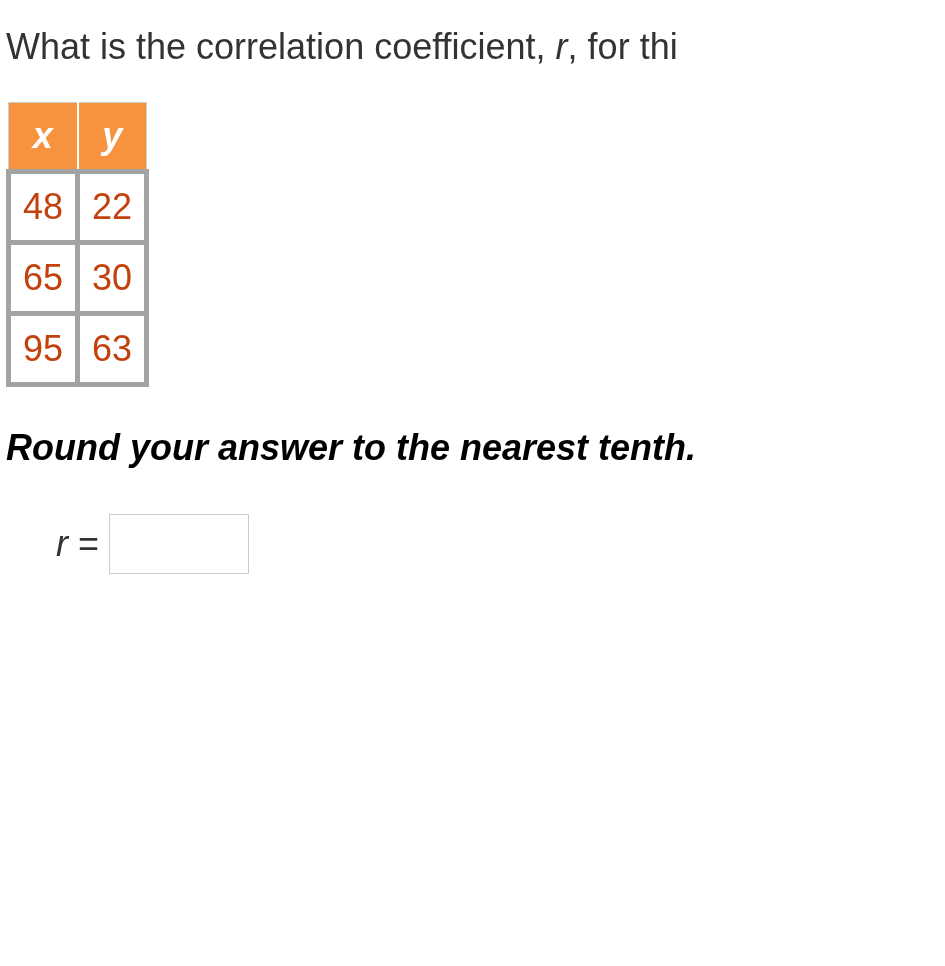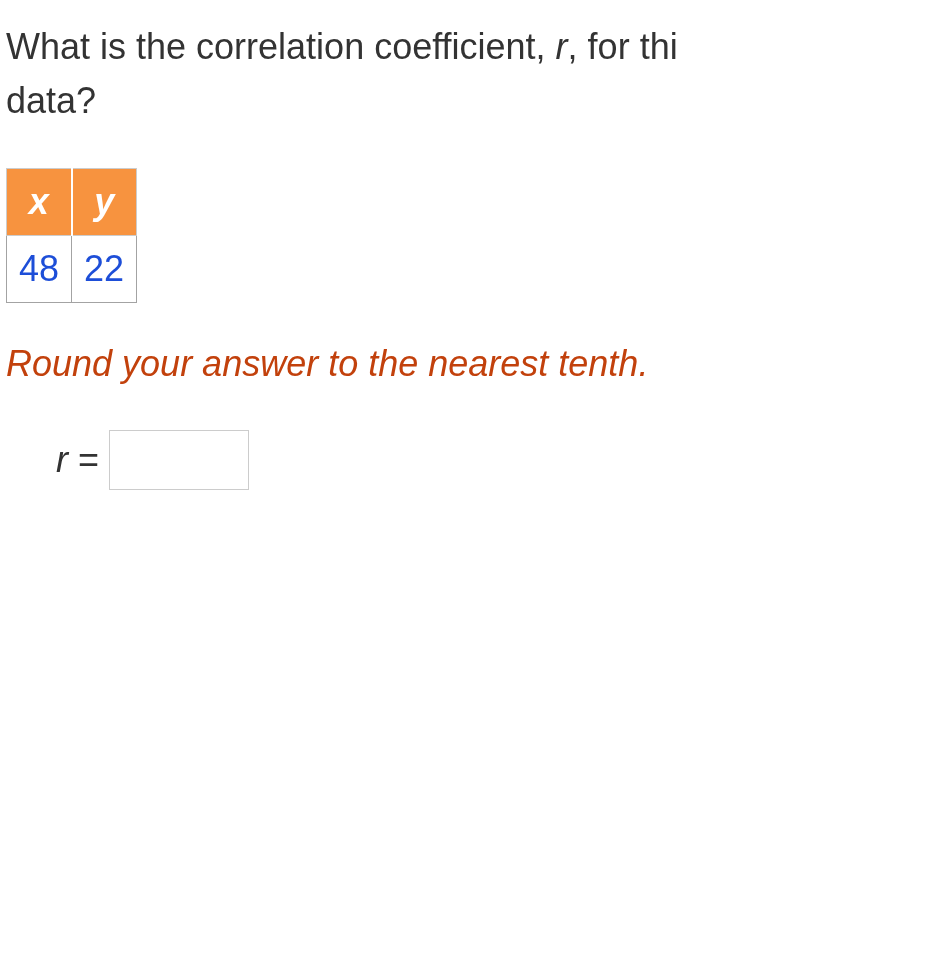--- a/index.html
+++ b/index.html
@@ -10,21 +10,21 @@
     body {
       font-family: Verdana, Geneva, sans-serif;
       font-size: 36px;
       color: #333;
       padding: 20px 0 20px 6px;
       width: 945px;
       background: #fff;
     }
     .question-text {
       line-height: 1.5;
-      margin-bottom: 40px;
+      margin-bottom: 28px;
       color: #333;
     }
     .question-text .var-r {
       font-style: italic;
     }
     table.data-table {
       border-collapse: collapse;
       margin-bottom: 40px;
     }
     table.data-table th {
@@ -35,30 +35,31 @@
       padding: 12px 18px;
       border: 1px solid #ccc;
       border-right: 2px solid #fff;
       text-align: center;
       font-size: 36px;
     }
     table.data-table th:last-child {
       border-right: 1px solid #ccc;
     }
     table.data-table td {
-      border: 1px solid #a3a3a3;
+      border: 5px solid #a3a3a3;
       padding: 12px 12px;
       text-align: right;
       font-size: 36px;
-      color: #1d4ed8;
+      color: #c2410c;
     }
     .instruction {
       font-style: italic;
       margin-bottom: 45px;
-      color: #c2410c;
+      color: #000000;
+      font-weight: bold;
     }
     .answer-row {
       display: flex;
       align-items: center;
       padding-left: 50px;
     }
     .answer-label {
       font-style: italic;
       font-size: 36px;
       margin-right: 10px;
@@ -69,35 +70,42 @@
       border: 1px solid #ccc;
       font-size: 32px;
       padding: 4px 8px;
     }
   </style>
 </head>
 <body>
 
 <div class="question-text">
   <span>What is the correlation coefficient, </span><span class="var-r">r</span><span>, for thi</span><br>
-  <span>data?</span>
 </div>
 
 <table class="data-table">
   <thead>
     <tr>
       <th>x</th>
       <th>y</th>
     </tr>
   </thead>
   <tbody>
     <tr>
       <td>48</td>
       <td>22</td>
     </tr>
+    <tr>
+      <td>65</td>
+      <td>30</td>
+    </tr>
+    <tr>
+      <td>95</td>
+      <td>63</td>
+    </tr>
   </tbody>
 </table>
 
 <div class="instruction">Round your answer to the nearest tenth.</div>
 
 <div class="answer-row">
   <span class="answer-label">
     <span style="font-style:italic">r</span><span style="font-style:normal"> = </span>
   </span>
   <input type="text" class="answer-input" value="" style="">

